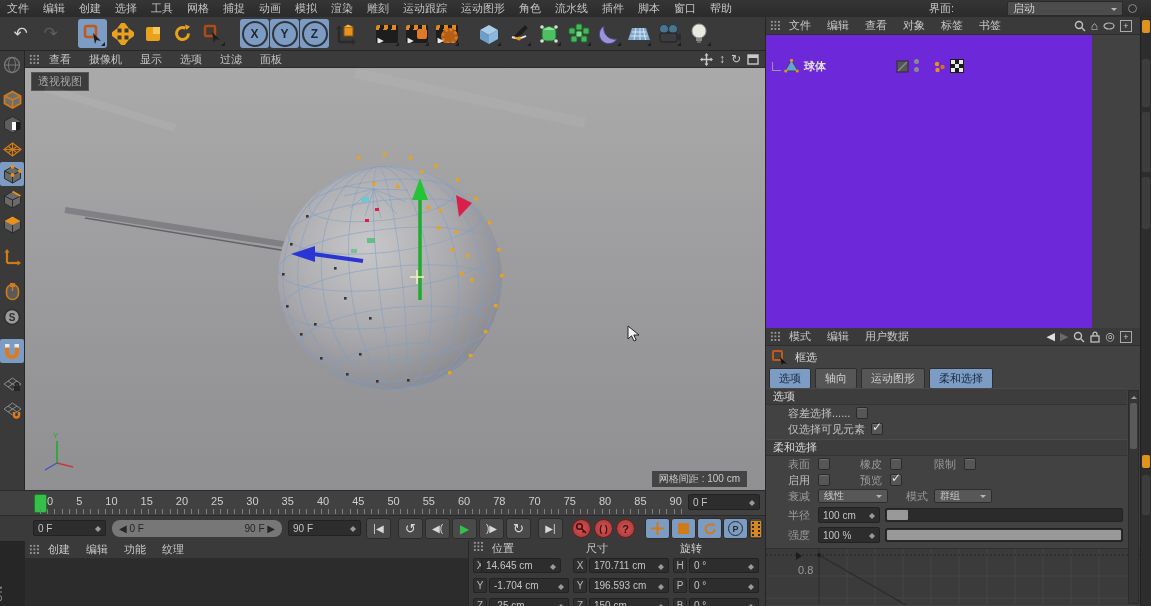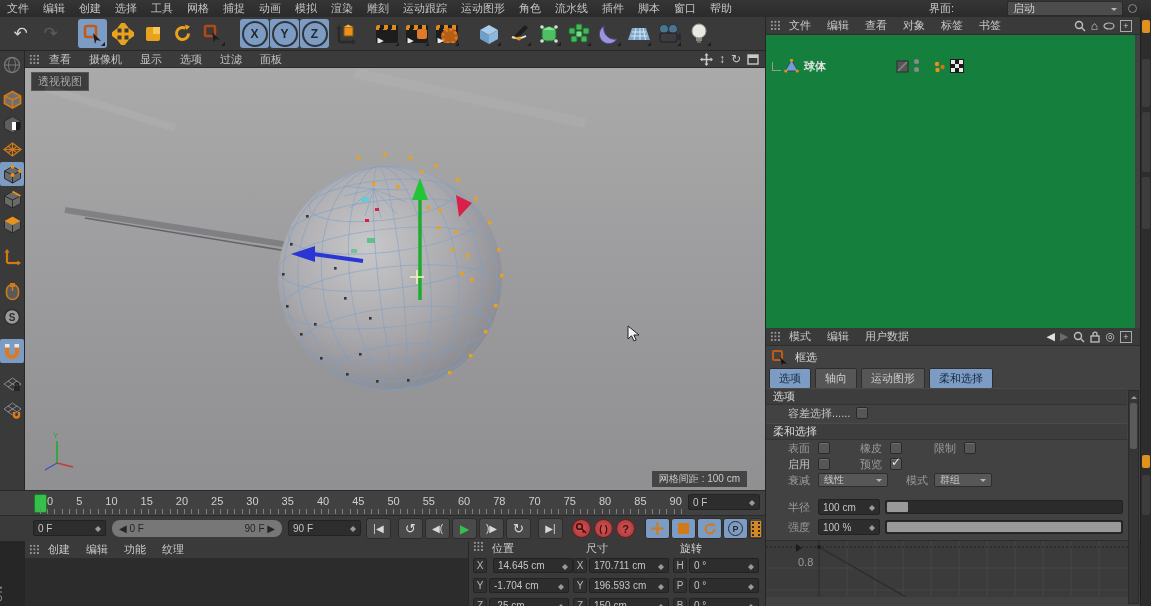--- a/index.html
+++ b/index.html
@@ -701,21 +701,21 @@
 
   <div class="abs coords">
     <div class="hdr">
       <span class="grip"></span>
       <span style="margin-left:8px">位置</span>
       <span style="margin-left:72px">尺寸</span>
       <span style="margin-left:72px">旋转</span>
     </div>
     <div class="crow">
       <span class="chip" style="left:4px">X</span>
-      <div class="field cfield" style="left:24px;width:80px">
+      <div class="field cfield" style="left:12px;width:80px">
           <span>14.645 cm</span>
           <span class="spin"></span>
         </div>
       <span class="chip" style="left:104px">X</span>
       <div class="field cfield" style="left:120px;width:80px">
           <span>170.711 cm</span>
           <span class="spin"></span>
         </div>
       <span class="chip" style="left:204px">H</span>
       <div class="field cfield" style="left:220px;width:70px">
@@ -776,21 +776,21 @@
             <circle cx="5" cy="5" r="3.5" fill="none" stroke="#c0c0c0" stroke-width="1.4"></circle>
             <line x1="7.8" y1="7.8" x2="11" y2="11" stroke="#c0c0c0" stroke-width="1.4"></line>
           </svg>
         <span style="font-size:12px">⌂</span>
         <svg width="12" height="8">
             <ellipse cx="6" cy="4" rx="5" ry="3" fill="none" stroke="#b5b5b5" stroke-width="1.2"></ellipse>
           </svg>
         <span style="width:10px;height:10px;border:1px solid #aaa;display:flex;align-items:center;justify-content:center;font-size:9px">+</span>
       </div>
     </div>
-    <div class="abs" style="left:0;top:18px;width:369px;height:293px;background:#15803d">
+    <div class="abs" style="left:0;top:18px;width:326px;height:293px;background:#6d28d9">
       <div class="omrow">
         <span style="width:8px;height:8px;border-left:1px solid #999;border-bottom:1px solid #999;margin-left:6px"></span>
         <svg width="15" height="14" style="margin-left:3px">
             <polygon points="7.5,1 14,12 1,12" fill="#6f9fd0" stroke="#2d4a66"></polygon>
             <circle cx="7.5" cy="1.5" r="1.6" fill="#e8921e"></circle>
             <circle cx="1.8" cy="12" r="1.6" fill="#e8921e"></circle>
             <circle cx="13.2" cy="12" r="1.6" fill="#e8921e"></circle>
           </svg>
         <span style="margin-left:5px">球体</span>
         <svg width="13" height="13" style="position:absolute;left:130px">
@@ -854,20 +854,24 @@
       </div>
 
     <div class="ambody">
       <div class="sechdr">
           <span>选项</span>
         </div>
       <div class="prow">
         <span>容差选择......</span>
         <span class="cb" style="margin-left:6px"></span>
       </div>
+      <div class="prow">
+        <span>仅选择可见元素</span>
+        <span class="cb checked" style="margin-left:6px"></span>
+      </div>
       <div class="sechdr" style="margin-top:2px">
           <span>柔和选择</span>
         </div>
       <div class="prow">
         <span style="width:30px;color:#9a9a9a">表面</span>
         <span class="cb"></span>
         <span style="margin-left:30px;width:30px;color:#9a9a9a">橡皮</span>
         <span class="cb"></span>
         <span style="margin-left:32px;width:30px;color:#9a9a9a">限制</span>
         <span class="cb"></span>
@@ -883,21 +887,21 @@
         <span class="dd" style="width:70px">
             <span>线性</span>
             <span class="arr"></span>
           </span>
         <span style="margin-left:18px;width:28px;color:#9a9a9a">模式</span>
         <span class="dd" style="width:58px">
             <span>群组</span>
             <span class="arr"></span>
           </span>
       </div>
-      <div class="prow" style="height:18px;margin-top:10px">
+      <div class="prow" style="height:18px;margin-top:2px">
         <span style="width:30px;color:#9a9a9a">半径</span>
         <span class="field" style="width:62px">
             <span>100 cm</span>
             <span class="spin"></span>
           </span>
         <span class="slider">
             <span class="fill" style="width:9%"></span>
           </span>
       </div>
       <div class="prow" style="height:18px;margin-top:2px">

